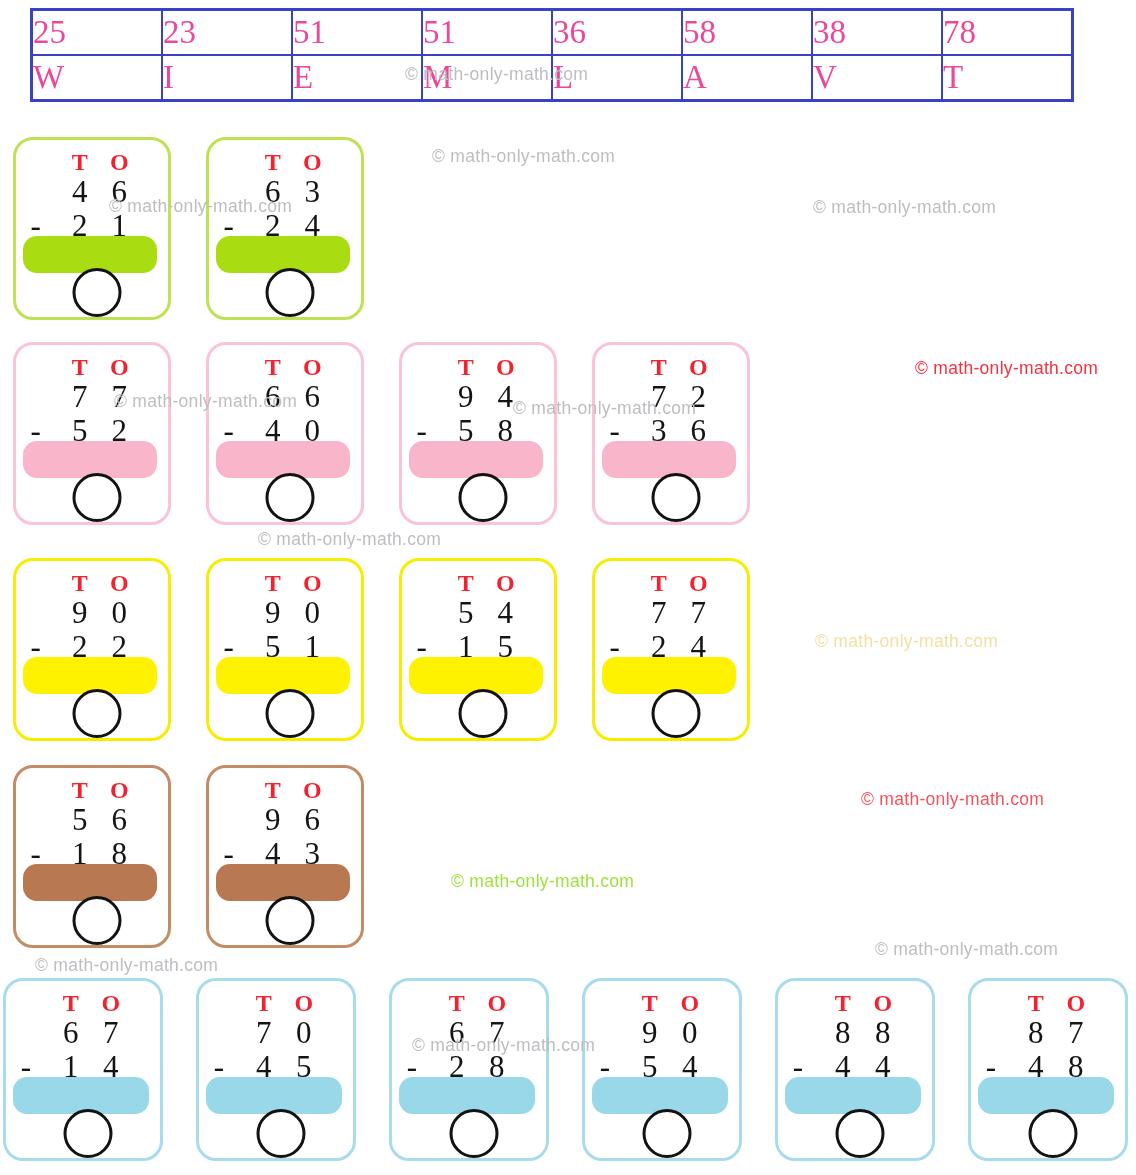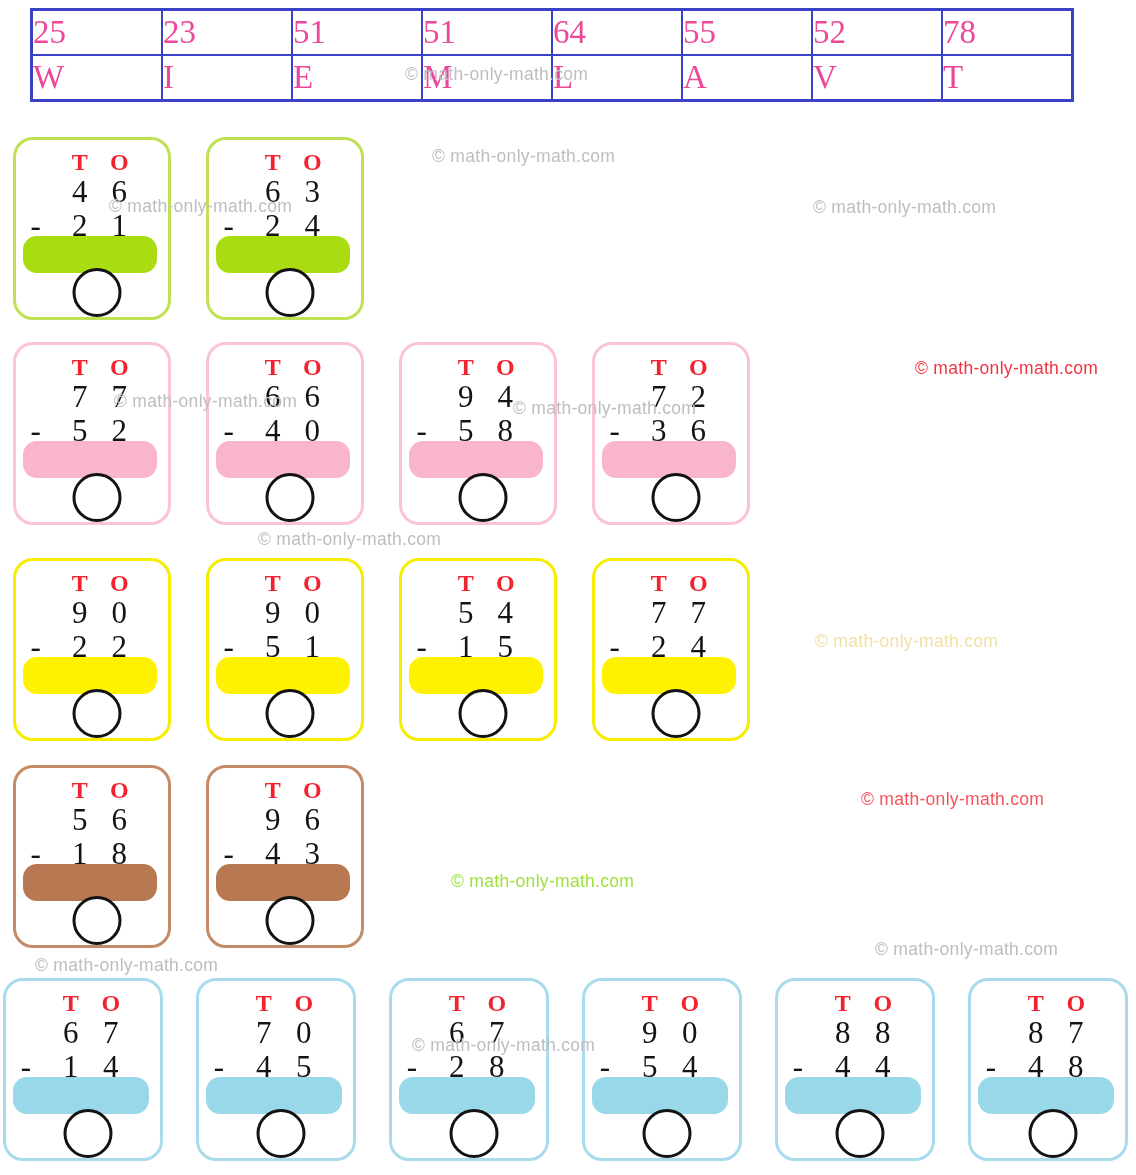--- a/index.html
+++ b/index.html
@@ -58,23 +58,23 @@
 </head>
 <body style="--tb: #3a41c5; --hdr: #f2232e;">
 
 <table id="code-table">
   <tbody>
       <tr>
         <td>25</td>
         <td>23</td>
         <td>51</td>
         <td>51</td>
-        <td>64</td>
-        <td>55</td>
-        <td>52</td>
+        <td>36</td>
+        <td>58</td>
+        <td>38</td>
         <td>78</td>
       </tr>
       <tr>
         <td>W</td>
         <td>I</td>
         <td>E</td>
         <td>M</td>
         <td>L</td>
         <td>A</td>
         <td>V</td>

